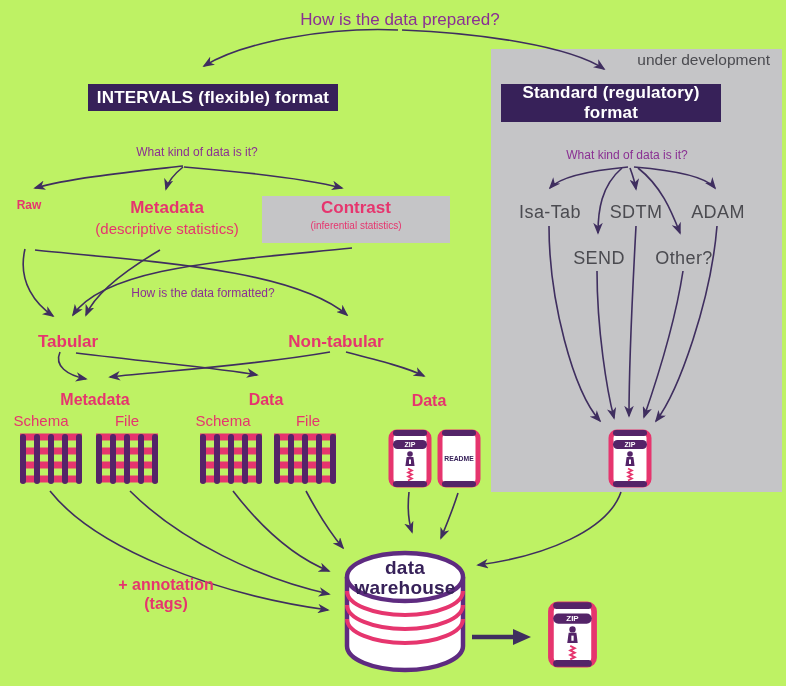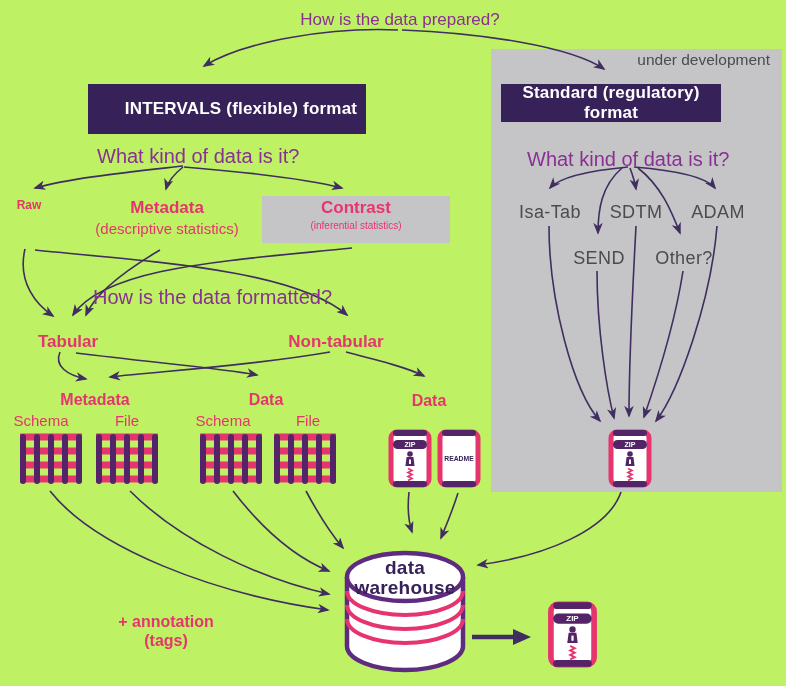--- a/index.html
+++ b/index.html
@@ -2,21 +2,21 @@
 <html><head>
 <meta charset="utf-8">
 <style>
   html,body{margin:0;padding:0;background:#ffffff;}
   .canvas{
     position:relative;width:786px;height:686px;background:#bef264;
     font-family:"Liberation Sans",sans-serif;overflow:hidden;
   }
   .abs{position:absolute;}
   .lbl{position:absolute;text-align:center;white-space:nowrap;}
-  .q{color:#8a3093;font-size:20px;font-weight:500;}
+  .q{color:#8a3093;font-size:12px;font-weight:500;}
   .pink-b{color:#e6356e;font-weight:bold;}
   .pink-r{color:#e6356e;}
   .darkbox{
     position:absolute;background:#372159;color:#ffffff;
     font-weight:bold;font-size:17px;text-align:center;
     display:flex;align-items:center;justify-content:center;
     letter-spacing:.2px;
   }
   .graypanel{position:absolute;background:#c5c5c7;}
   .neutral{color:#4b4b50;}
@@ -82,21 +82,21 @@
     </g>
 
     <g>
       <line x1="472" y1="637" x2="513" y2="637" stroke="#3f2e5f" stroke-width="4.5"></line>
       <polygon points="513,629 531,637 513,645" fill="#3f2e5f"></polygon>
     </g>
   </svg>
 
   <div class="lbl q" style="left:280px;top:10px;width:240px;font-size:17px;">How is the data prepared?</div>
 
-  <div class="darkbox" style="left:88px;top:84px;width:250px;height:50px;padding-left:28px;">
+  <div class="darkbox" style="left:88px;top:84px;width:250px;height:27px;">
     <span>INTERVALS (flexible) format</span>
   </div>
   <div class="lbl neutral" style="left:590px;top:51px;width:180px;font-size:15.5px;text-align:right;">under development</div>
   <div class="darkbox" style="left:501px;top:84px;width:220px;height:38px;">
     <span>Standard (regulatory) format</span>
   </div>
 
   <div class="lbl q" style="left:97px;top:145px;width:200px;">What kind of data is it?</div>
 
   <div class="lbl pink-b" style="left:7px;top:198px;width:44px;font-size:12px;text-align:center;">Raw</div>
@@ -221,21 +221,21 @@
     <path d="M4 44 A58 24 0 0 0 120 44" fill="none" stroke="#e6356e" stroke-width="4"></path>
     <path d="M4 58 A58 24 0 0 0 120 58" fill="none" stroke="#e6356e" stroke-width="4"></path>
     <path d="M4 72 A58 24 0 0 0 120 72" fill="none" stroke="#e6356e" stroke-width="4"></path>
     <ellipse cx="62" cy="30" rx="58" ry="24" fill="#ffffff" stroke="#5e2b80" stroke-width="4.5"></ellipse>
   </svg>
   <div class="wh-text" style="left:345px;top:558px;width:120px;">
     <div>data</div>
     <div>warehouse</div>
   </div>
 
-  <div class="ann abs" style="left:96px;top:612px;width:140px;">
+  <div class="ann abs" style="left:96px;top:575px;width:140px;">
     <div>+ annotation</div>
     <div>(tags)</div>
   </div>
 
   <svg class="abs" style="left:547px;top:601px;" width="51" height="67" viewBox="0 0 44 59">
     <rect x="3" y="3" width="38" height="53" rx="6" fill="#ffffff" stroke="#e6356e" stroke-width="5"></rect>
     <line x1="8" y1="4" x2="36" y2="4" stroke="#542468" stroke-width="6" stroke-linecap="round"></line>
     <line x1="8" y1="55" x2="36" y2="55" stroke="#542468" stroke-width="6" stroke-linecap="round"></line>
     <rect x="5" y="11" width="34" height="9" rx="4.5" fill="#542468"></rect>
     <text x="22" y="18" text-anchor="middle" font-size="7" font-weight="bold" fill="#ffffff" font-family="Liberation Sans, sans-serif">ZIP</text>

